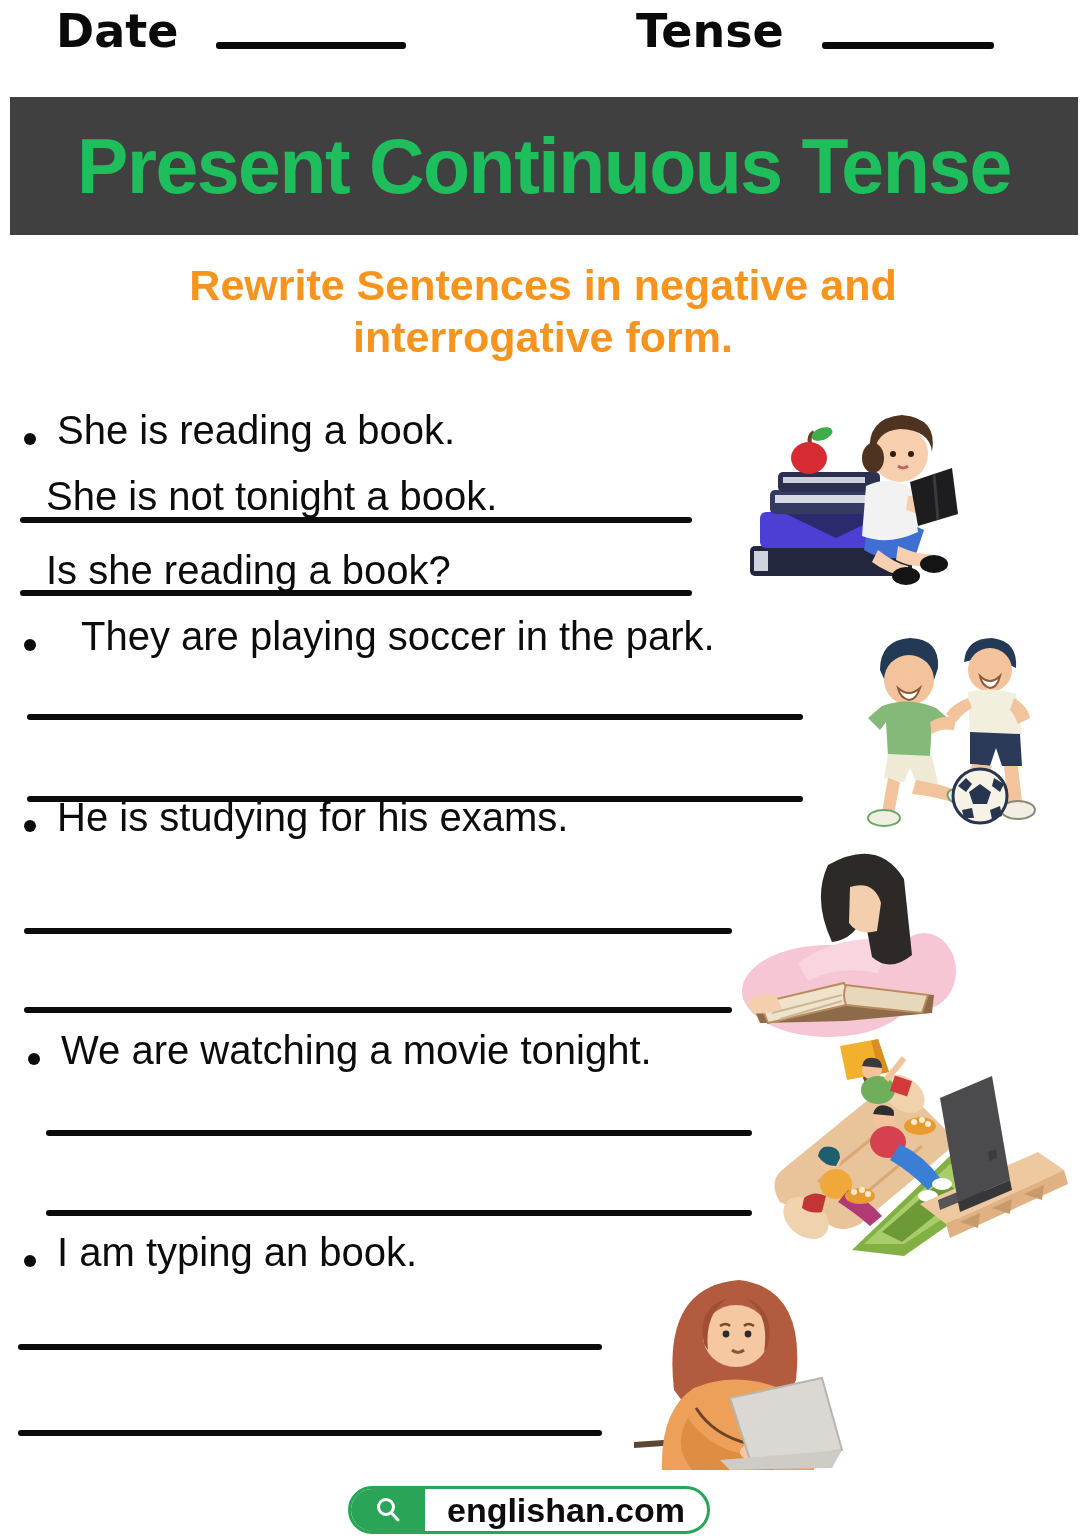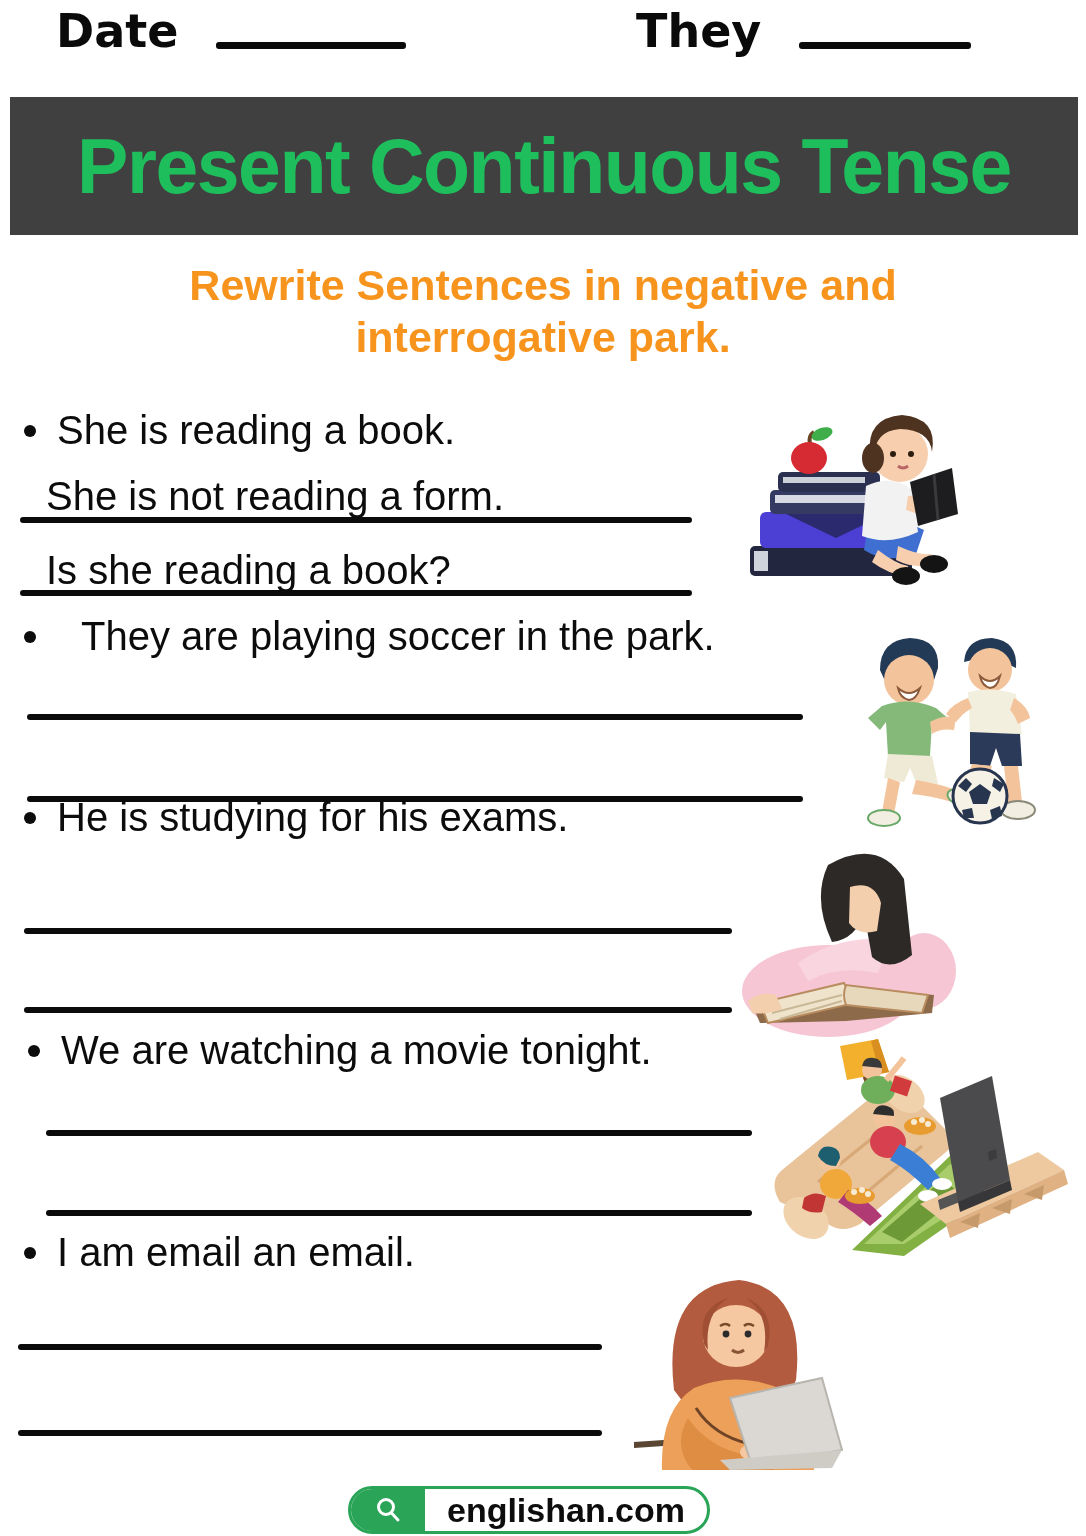--- a/index.html
+++ b/index.html
@@ -16,21 +16,21 @@
   
   .banner{position:absolute;left:10px;top:97px;width:1068px;height:138px;background:#404040;
           display:flex;align-items:center;justify-content:center;}
   .banner h1{margin:0;font-size:77px;font-weight:bold;color:#1fbe5c;letter-spacing:-1.5px;white-space:nowrap;}
 
   
   .instruction{position:absolute;left:0;top:260px;width:100%;text-align:center;
                font-size:43px;line-height:1.2;font-weight:800;color:#f7941e;}
 
   
-  .sentence{position:absolute;display:flex;align-items:flex-start;font-size:40px;color:#0c0c0c;white-space:nowrap;}
+  .sentence{position:absolute;display:flex;align-items:center;font-size:40px;color:#0c0c0c;white-space:nowrap;}
   .dot{width:12px;height:12px;border-radius:50%;background:#0c0c0c;margin:17px 21px 0 0;flex:none;}
   #s1{left:24px;top:408px;}
   #s2{left:24px;top:614px;gap:24px;}
   #s3{left:24px;top:795px;}
   #s4{left:28px;top:1028px;}
   #s5{left:24px;top:1230px;}
 
   .answer{position:absolute;font-size:40px;color:#0c0c0c;white-space:nowrap;}
   #a1{left:46px;top:474px;}
   #a2{left:46px;top:548px;}
@@ -64,38 +64,38 @@
 </head>
 <body>
 
 <div class="page">
 
   <div class="hdr" id="date-group">
     <span>Date</span>
     <span class="blank" style="width:190px;"></span>
   </div>
   <div class="hdr" id="name-group">
-    <span>They</span>
+    <span>Tense</span>
     <span class="blank" style="width:172px;"></span>
   </div>
 
   <div class="banner">
     <h1>Present Continuous Tense</h1>
   </div>
 
   <div class="instruction">
     <div>Rewrite Sentences in negative and</div>
-    <div>interrogative park.</div>
+    <div>interrogative form.</div>
   </div>
 
   <div class="sentence" id="s1">
     <span class="dot"></span>
     <span>She is reading a book.</span>
   </div>
-  <div class="answer" id="a1">She is not reading a form.</div>
+  <div class="answer" id="a1">She is not tonight a book.</div>
   <div class="rule" id="r1a"></div>
   <div class="answer" id="a2">Is she reading a book?</div>
   <div class="rule" id="r1b"></div>
 
   <svg class="illus" id="i1" width="212" height="192" viewBox="0 0 212 192">
     <rect x="2" y="148" width="162" height="30" rx="5" fill="#23263f"></rect>
     <rect x="6" y="153" width="14" height="20" fill="#cfd3dc"></rect>
     <rect x="12" y="114" width="150" height="36" rx="6" fill="#4b3fd4"></rect>
     <path d="M34 114 L88 140 L142 114 Z" fill="#2c2a6e"></path>
     <rect x="22" y="92" width="130" height="24" rx="5" fill="#353a63"></rect>
@@ -238,21 +238,21 @@
     <path d="M272 162 L292 153 L290 168 Z" fill="#c69a6b"></path>
     <path d="M186 168 L230 150 L232 160 L188 178 Z" fill="#555555"></path>
 
     <path d="M188 66 L240 44 L258 148 L206 170 Z" fill="#4b4b4d"></path>
     <path d="M206 170 L258 148 L260 158 L208 180 Z" fill="#37373a"></path>
     <path d="M236 120 L244 117 L245 126 L237 129 Z" fill="#3c3c3f"></path>
   </svg>
 
   <div class="sentence" id="s5">
     <span class="dot"></span>
-    <span>I am email an email.</span>
+    <span>I am typing an book.</span>
   </div>
   <div class="rule" id="r5a"></div>
   <div class="rule" id="r5b"></div>
 
   <svg class="illus" id="i5" width="212" height="212" viewBox="0 0 212 212">
     <path d="M0 184 L118 176 L118 182 L0 190 Z" fill="#5a4632"></path>
     <path d="M40 132 Q28 28 105 22 Q172 30 162 122 L150 150 L55 152 Z" fill="#b25b3e"></path>
     <ellipse cx="102" cy="78" rx="33" ry="31" fill="#f6c8a2"></ellipse>
     <path d="M70 86 Q62 50 94 40 Q70 56 74 92 Z" fill="#a04f34"></path>
     <path d="M134 88 Q142 52 112 40 Q136 56 130 94 Z" fill="#a04f34"></path>

